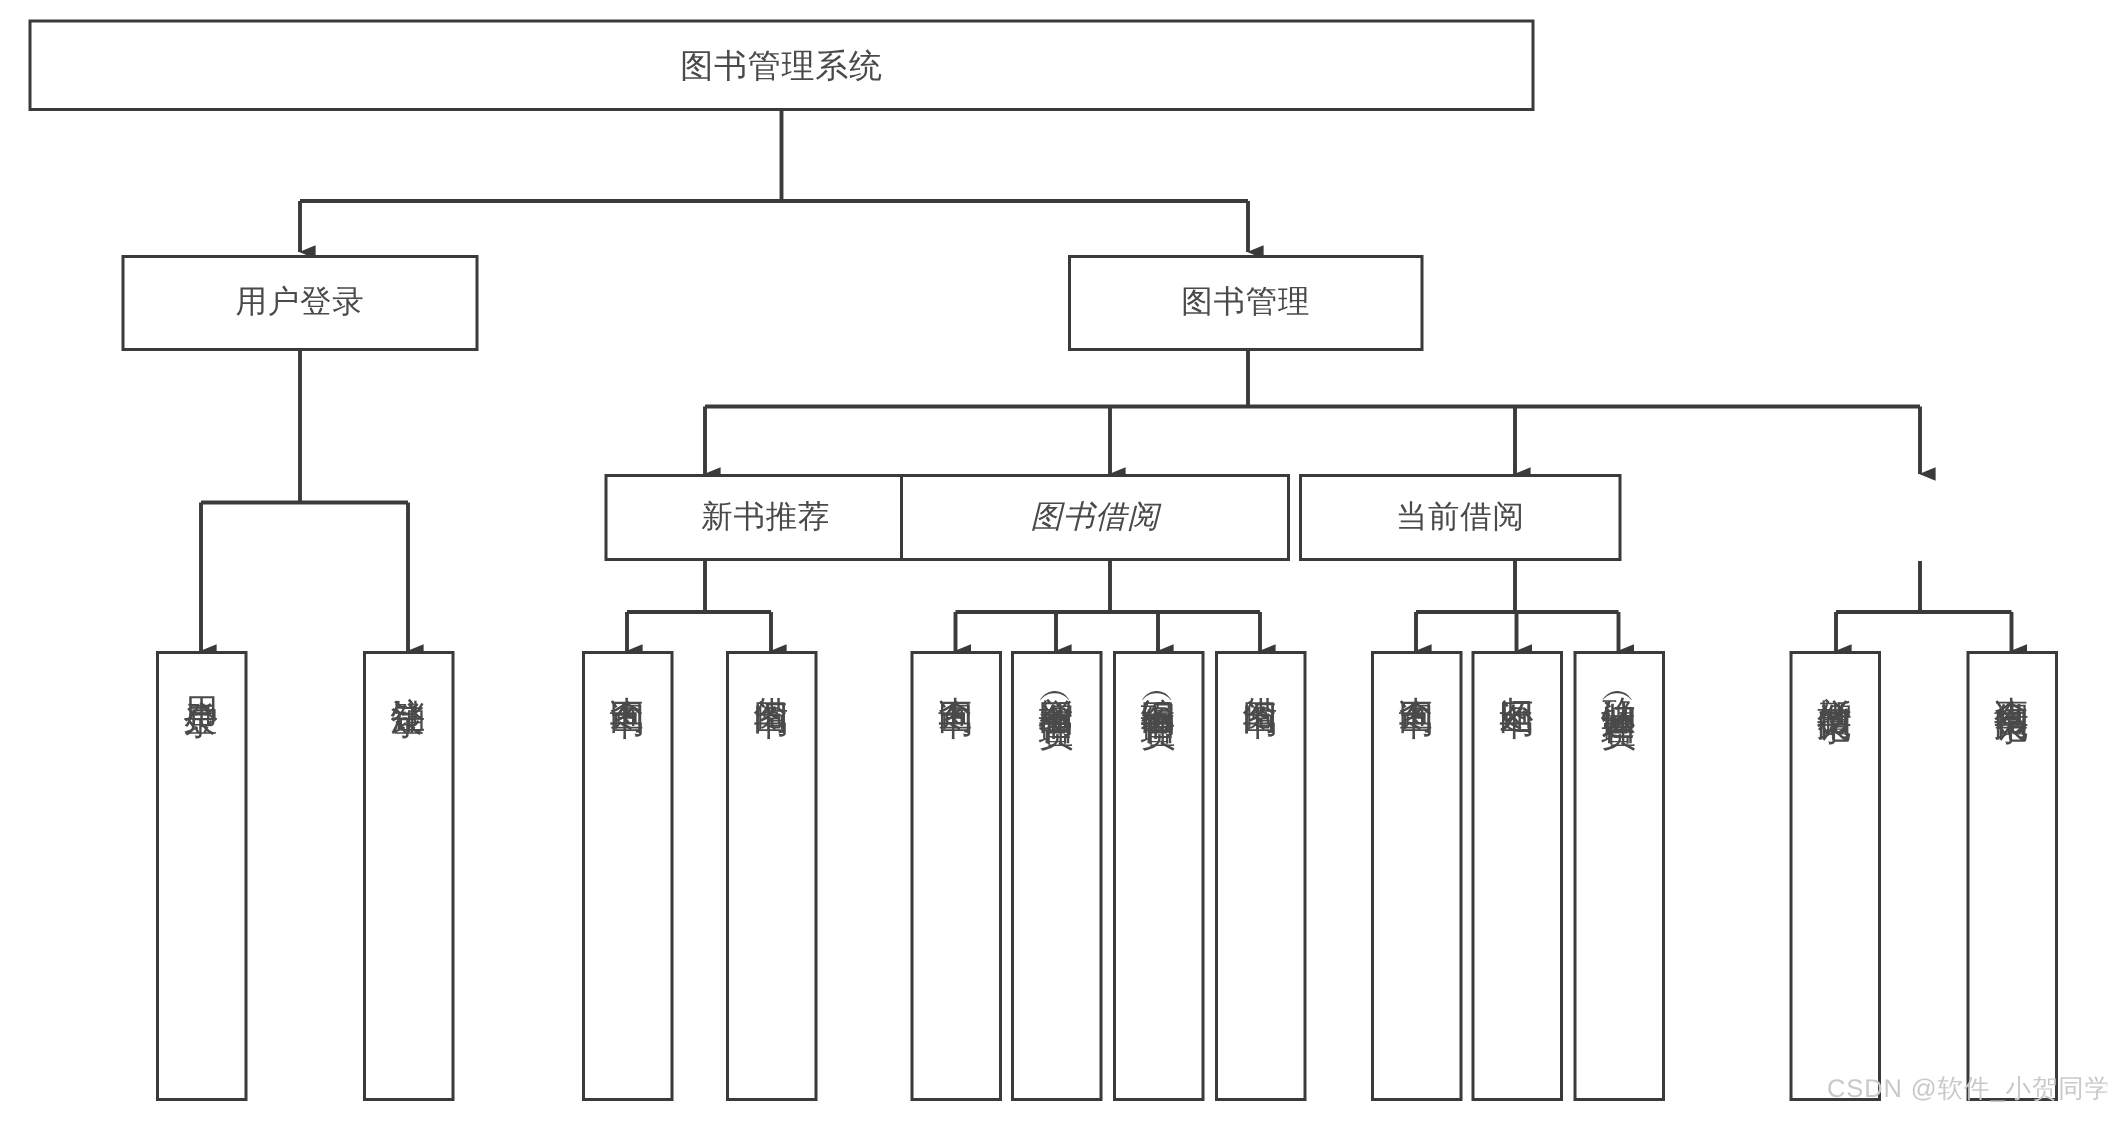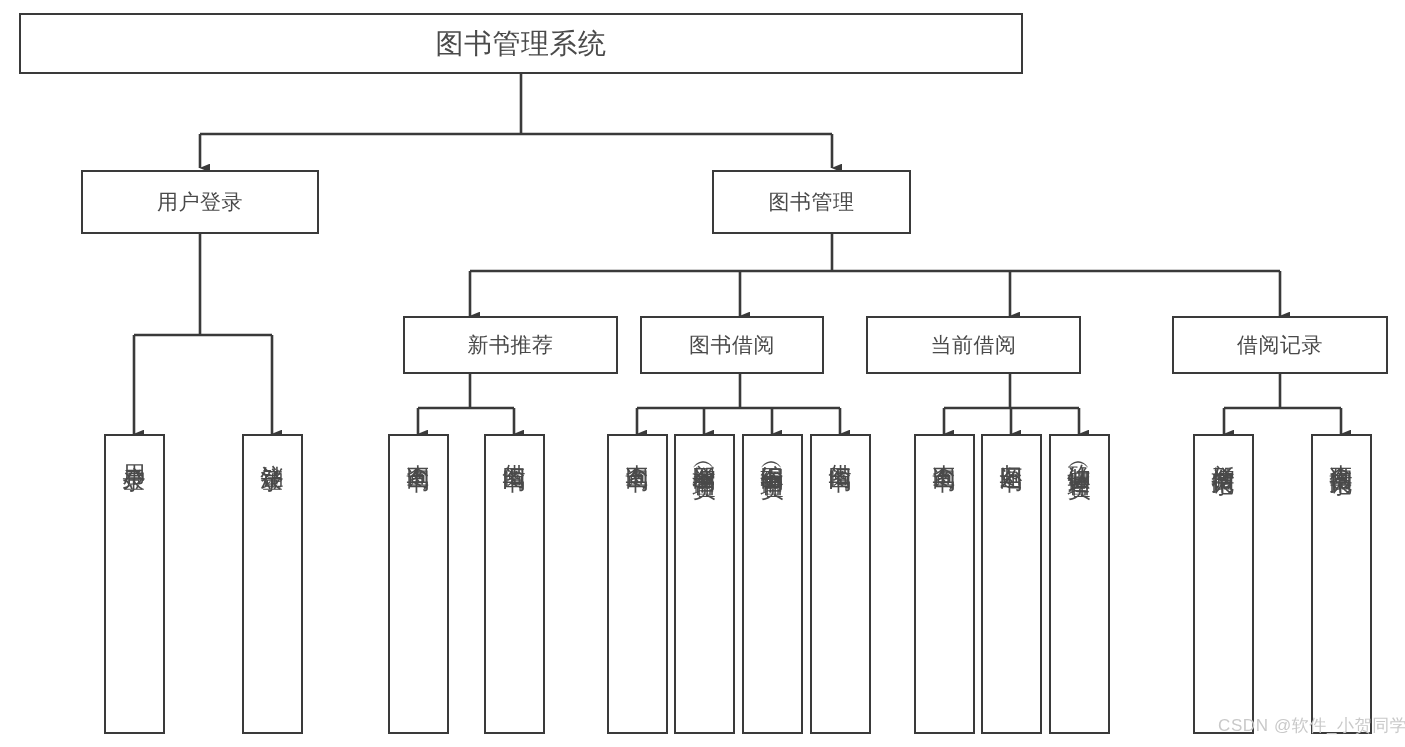--- a/index.html
+++ b/index.html
@@ -42,21 +42,21 @@
     line-height: 1.18;
     color: #4a4a4a;
     white-space: nowrap;
   }
   
   .node.horiz .node-label {
     font-size: 21px;
     letter-spacing: 0.5px;
   }
   .node.root .node-label {
-    font-size: 28px;
+    font-size: 22px;
   }
   
   .node.vert {
     align-items: flex-start;
     justify-content: center;
     padding-top: 10px;
   }
   .node.vert .node-label {
     writing-mode: vertical-rl;
     text-orientation: upright;
@@ -133,36 +133,33 @@
     </g>
   </svg>
 
   <div class="node horiz root" style="left:19px; top:13px; width:1004px; height:61px;">
     <span class="node-label">图书管理系统</span>
   </div>
 
   <div class="node horiz" style="left:81px; top:170px; width:238px; height:64px;">
     <span class="node-label">用户登录</span>
   </div>
-  <div class="node horiz" style="left:712px; top:170px; width:199px; height:64px;">
+  <div class="node horiz" style="left:712px; top:170px; width:237px; height:64px;">
     <span class="node-label">图书管理</span>
   </div>
 
   <div class="node horiz" style="left:363px; top:316px; width:215px; height:58px;margin-left:40px;">
     <span class="node-label">新书推荐</span>
   </div>
-  <div class="node horiz" style="left:640px; top:316px; width:184px; height:58px;">
+  <div class="node horiz" style="left:600px; top:316px; width:260px; height:58px;font-style:italic;">
     <span class="node-label">图书借阅</span>
   </div>
   <div class="node horiz" style="left:866px; top:316px; width:215px; height:58px;">
     <span class="node-label">当前借阅</span>
   </div>
-  <div class="node horiz" style="left:1172px; top:316px; width:216px; height:58px;">
-    <span class="node-label">借阅记录</span>
-  </div>
 
   <div class="node vert" style="left:104px; top:434px; width:61px; height:300px;">
     <span class="node-label">用户登录</span>
   </div>
   <div class="node vert" style="left:242px; top:434px; width:61px; height:300px;">
     <span class="node-label">注销登录</span>
   </div>
 
   <div class="node vert" style="left:388px; top:434px; width:61px; height:300px;">
     <span class="node-label">查询图书</span>

